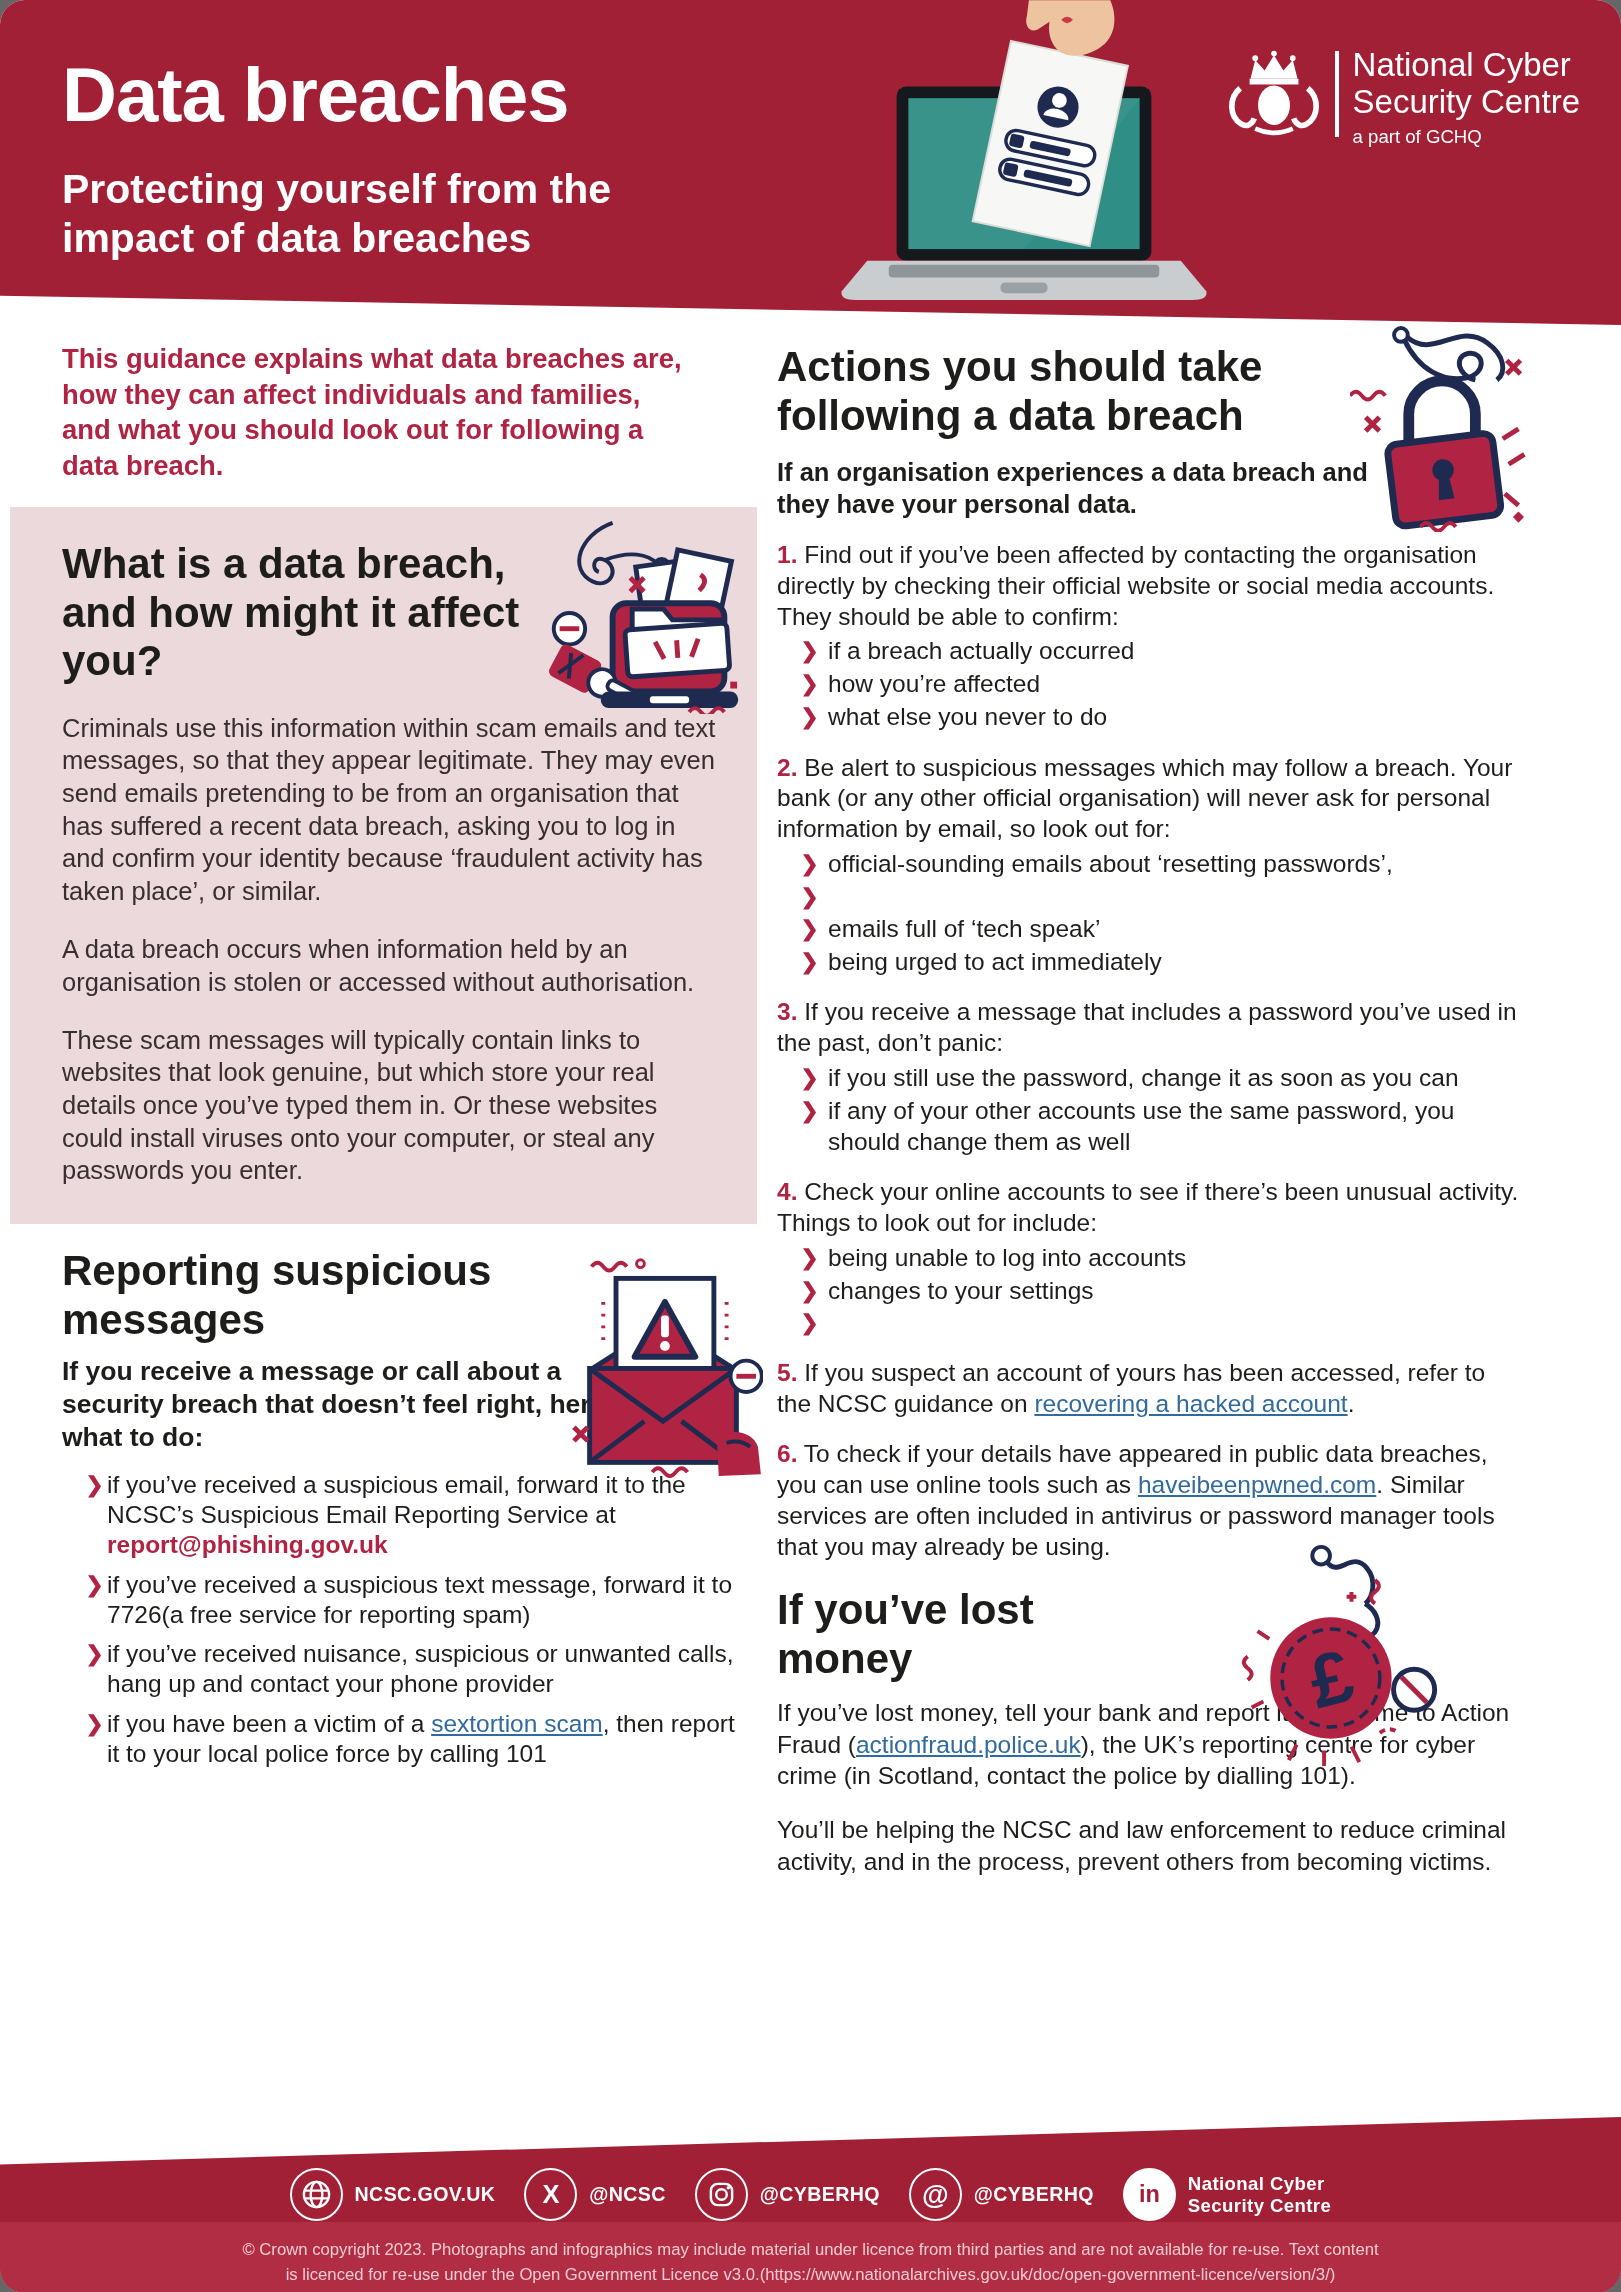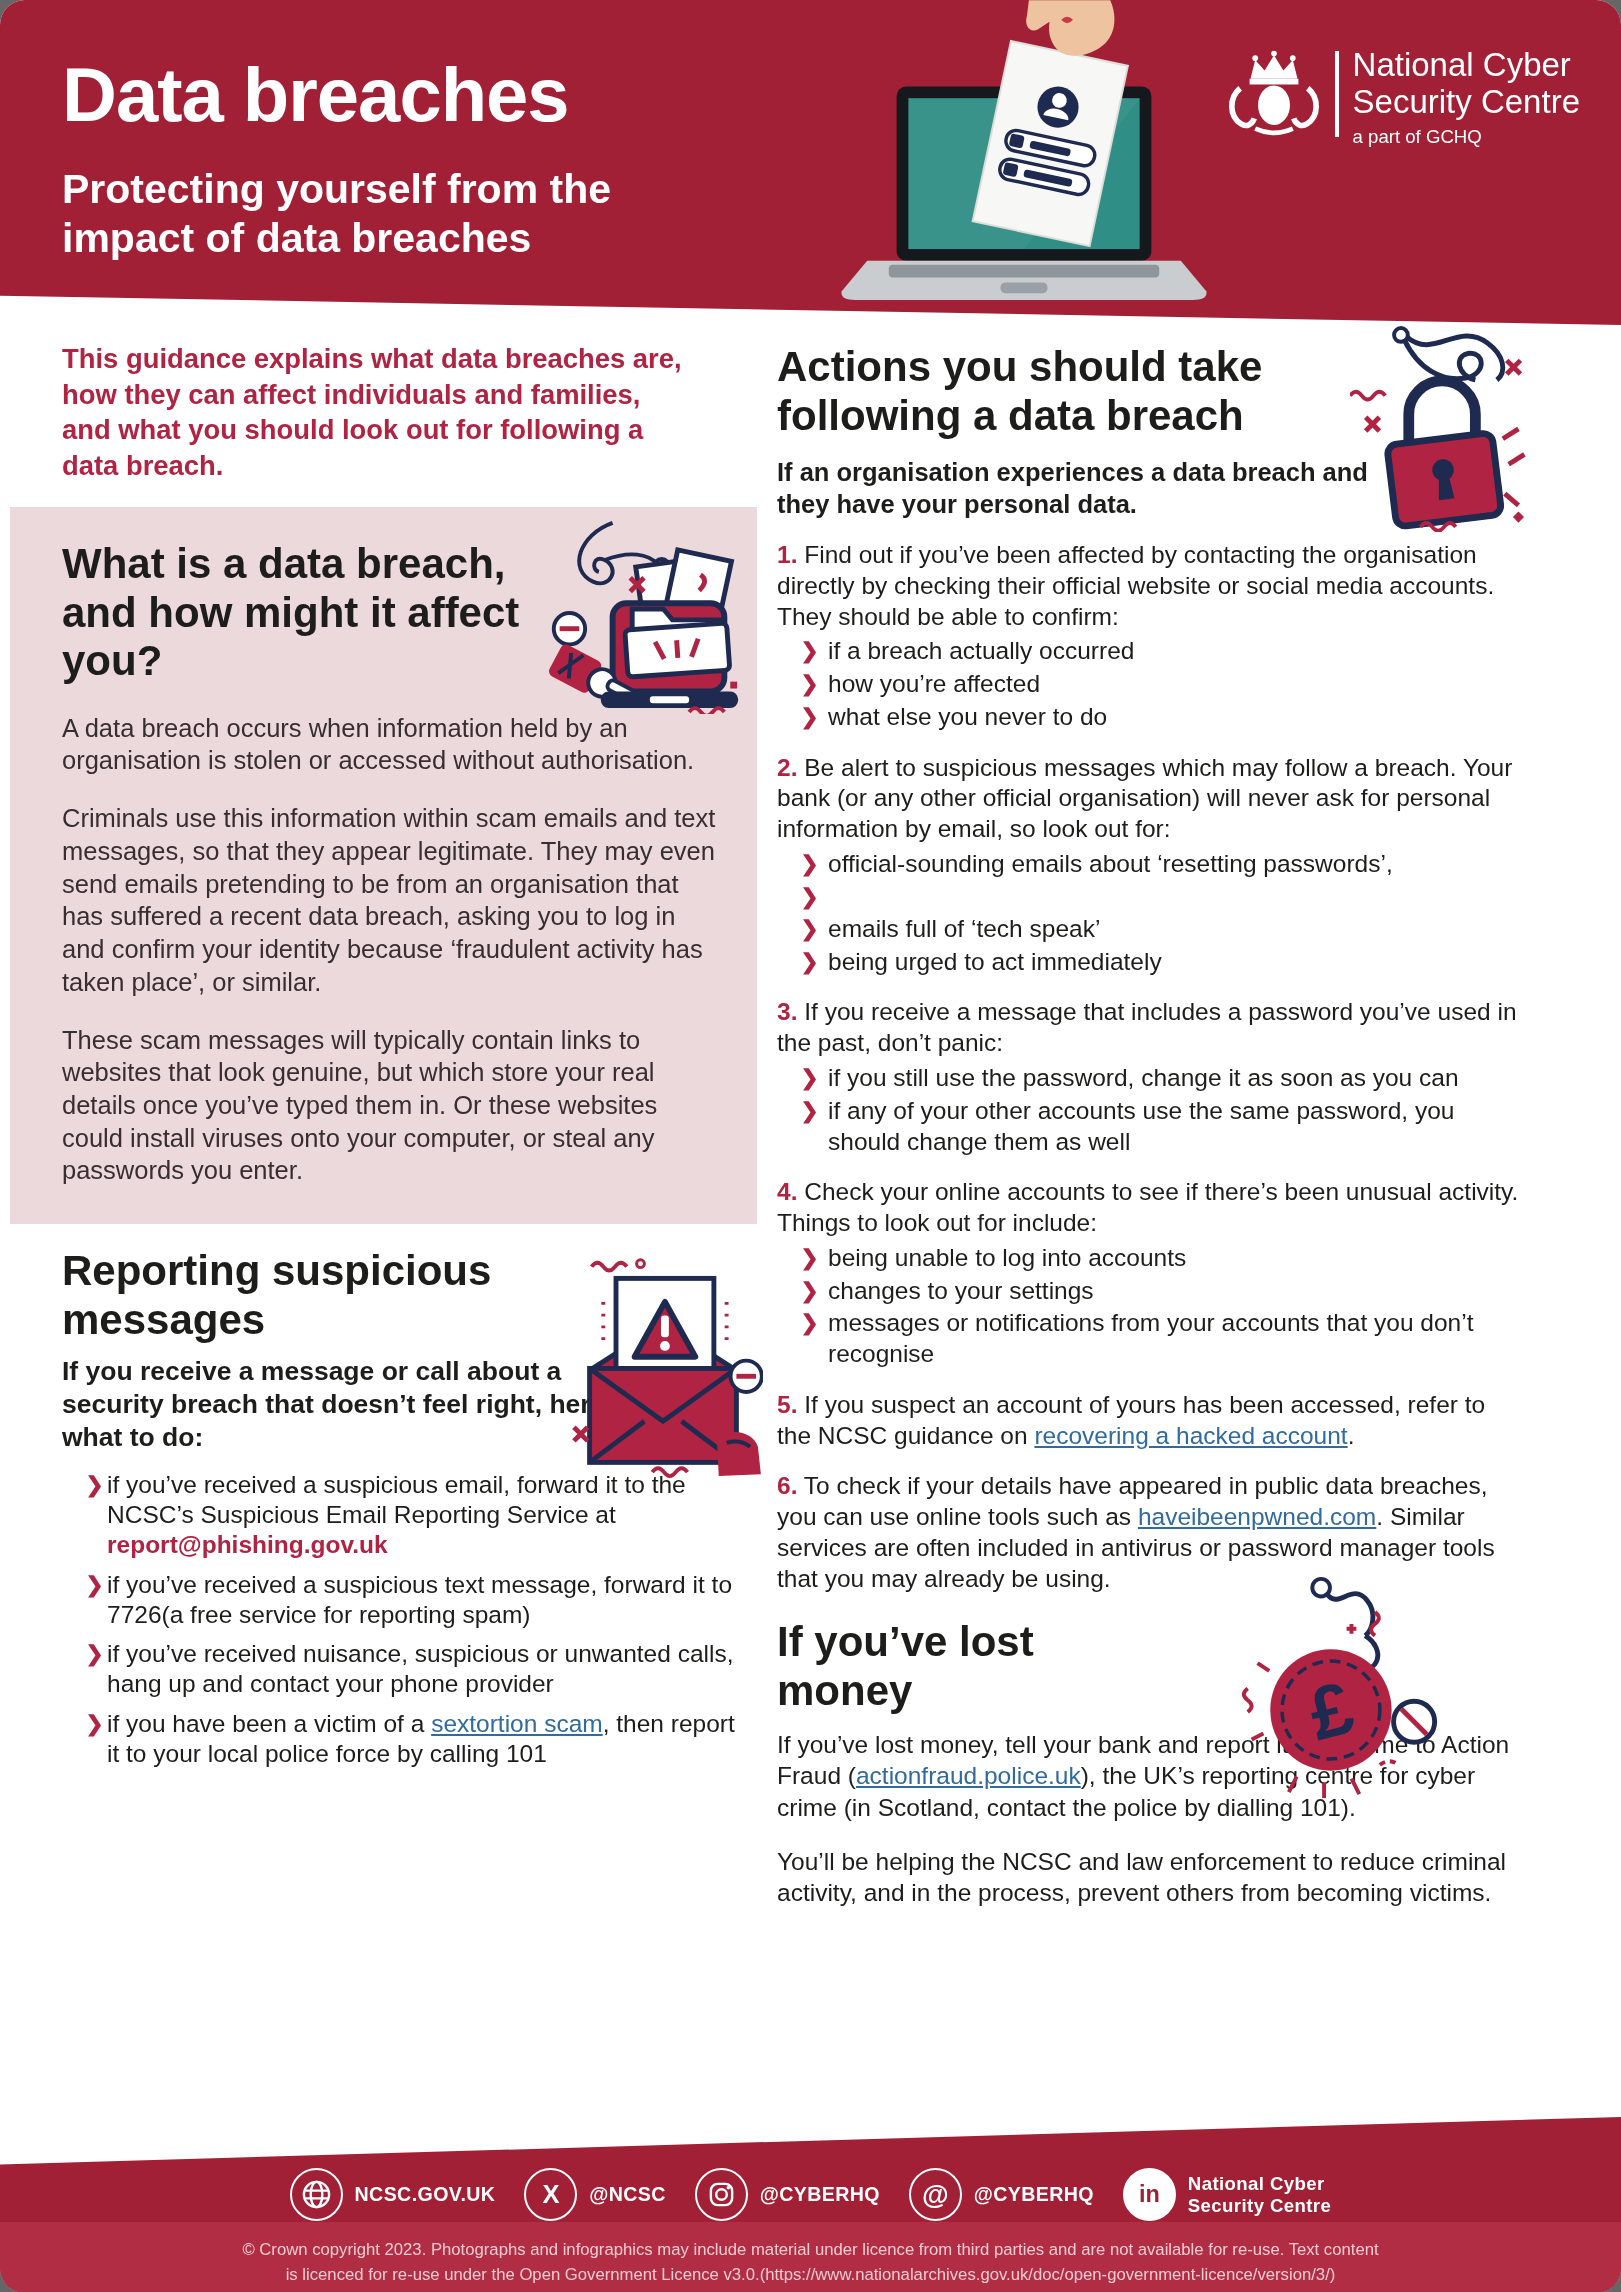--- a/index.html
+++ b/index.html
@@ -169,22 +169,22 @@
           <path d="M22,154 l10,24 M34,150 l-14,28" stroke="#1f2a50" stroke-width="4"></path>
           <circle cx="64" cy="166" r="14" fill="#fff" stroke="#1f2a50" stroke-width="4"></circle>
           <rect x="70" y="158" width="30" height="11" rx="5" fill="#fff" stroke="#1f2a50" stroke-width="4"></rect>
         </g>
         <rect x="60" y="182" width="140" height="17" rx="8" fill="#1f2a50"></rect>
         <rect x="110" y="187" width="40" height="7" rx="3" fill="#fff"></rect>
         <rect x="192" y="172" width="7" height="7" fill="#b02342"></rect>
         <path d="M150,203 q6,-8 12,0 t12,0 t12,0" stroke="#b02342" stroke-width="4" fill="none"></path>
       </svg>
       <h2 class="sec">What is a data breach, and how might it affect you?</h2>
+      <p class="para">Criminals use this information within scam emails and text messages, so that they appear legitimate. They may even send emails pretending to be from an organisation that has suffered a recent data breach, asking you to log in and confirm your identity because ‘fraudulent activity has taken place’, or similar.</p>
       <p class="para">A data breach occurs when information held by an organisation is stolen or accessed without authorisation.</p>
-      <p class="para">Criminals use this information within scam emails and text messages, so that they appear legitimate. They may even send emails pretending to be from an organisation that has suffered a recent data breach, asking you to log in and confirm your identity because ‘fraudulent activity has taken place’, or similar.</p>
       <p class="para">These scam messages will typically contain links to websites that look genuine, but which store your real details once you’ve typed them in. Or these websites could install viruses onto your computer, or steal any passwords you enter.</p>
     </div>
 
     <div class="rep-wrap">
       <svg class="env-illo" width="201" height="230" viewBox="0 0 205 235">
         <path d="M30,16 q6,-8 12,0 t12,0 t12,0" stroke="#b02342" stroke-width="4" fill="none"></path>
         <circle cx="80" cy="13" r="4" fill="none" stroke="#b02342" stroke-width="3"></circle>
         <line x1="42" y1="52" x2="42" y2="96" stroke="#b02342" stroke-width="4" stroke-dasharray="3,9"></line>
         <line x1="168" y1="52" x2="168" y2="96" stroke="#b02342" stroke-width="4" stroke-dasharray="3,9"></line>
         <path d="M28,122 L103,74 L178,122" fill="#b02342" stroke="#1f2a50" stroke-width="5"></path>
@@ -308,21 +308,20 @@
           <div class="brow">
               <span class="chev">❯</span>
               <span class="btext">being unable to log into accounts</span>
             </div>
           <div class="brow">
               <span class="chev">❯</span>
               <span class="btext">changes to your settings</span>
             </div>
           <div class="brow">
               <span class="chev">❯</span>
-              <span class="btext">messages or notifications from your accounts that you don’t recognise</span>
             </div>
         </div>
       </div>
 
       <div class="item">
         <span class="inum">5.</span><span> If you suspect an account of yours has been accessed, refer to the NCSC guidance on </span><a class="link">recovering a hacked account</a><span>.</span>
       </div>
 
       <div class="item">
         <span class="inum">6.</span><span> To check if your details have appeared in public data breaches, you can use online tools such as </span><a class="link">haveibeenpwned.com</a><span>. Similar services are often included in antivirus or password manager tools that you may already be using.</span>

